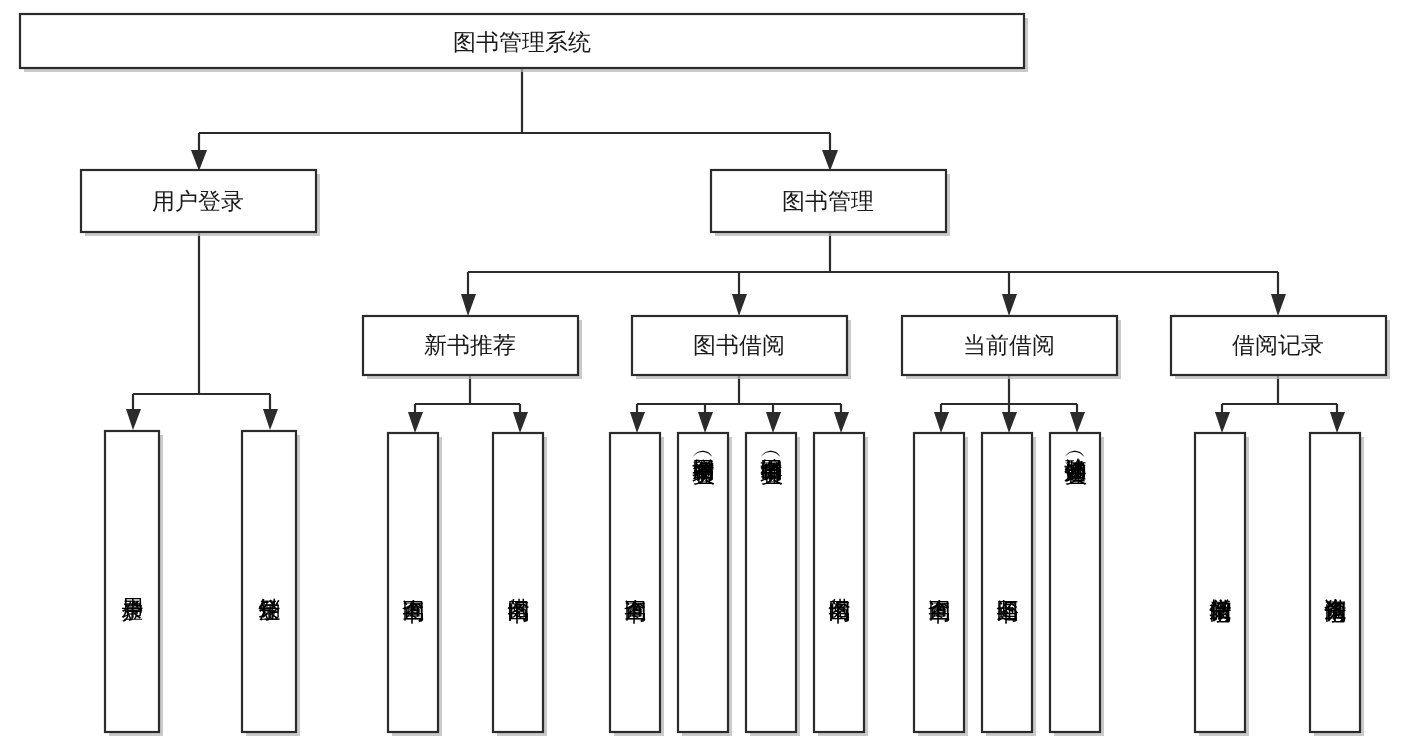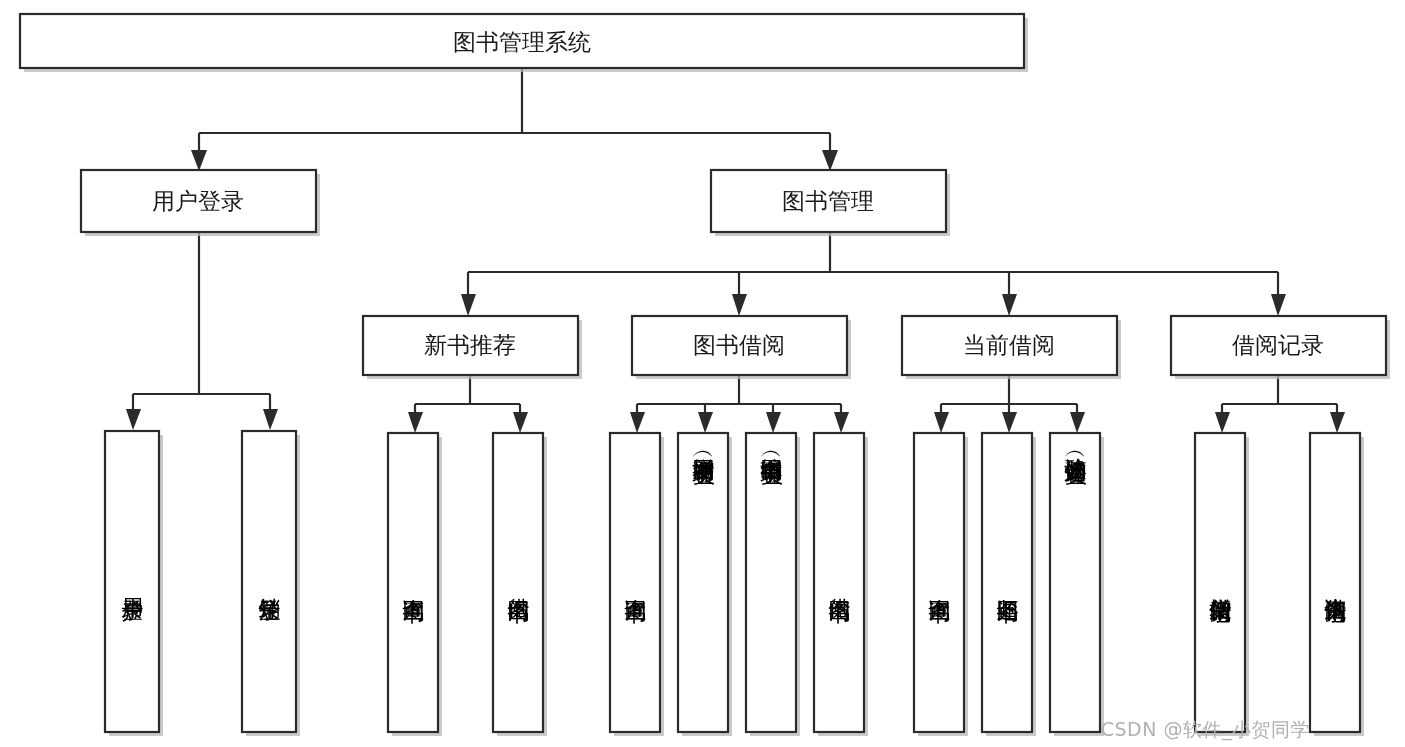--- a/index.html
+++ b/index.html
@@ -310,15 +310,14 @@
     <span class="label-vert">确认归还（管理员）</span>
   </div>
 
   <div class="vert-wrap mid" style="left:1195px; top:433px; width:50px; height:299px;">
     <span class="label-vert">新增借阅记录</span>
   </div>
   <div class="vert-wrap mid" style="left:1310px; top:433px; width:50px; height:299px;">
     <span class="label-vert">查询借阅记录</span>
   </div>
 
-  <div id="watermark">CSDN @软件_小贺同学</div>
 
 </div>
 
 </body></html>

